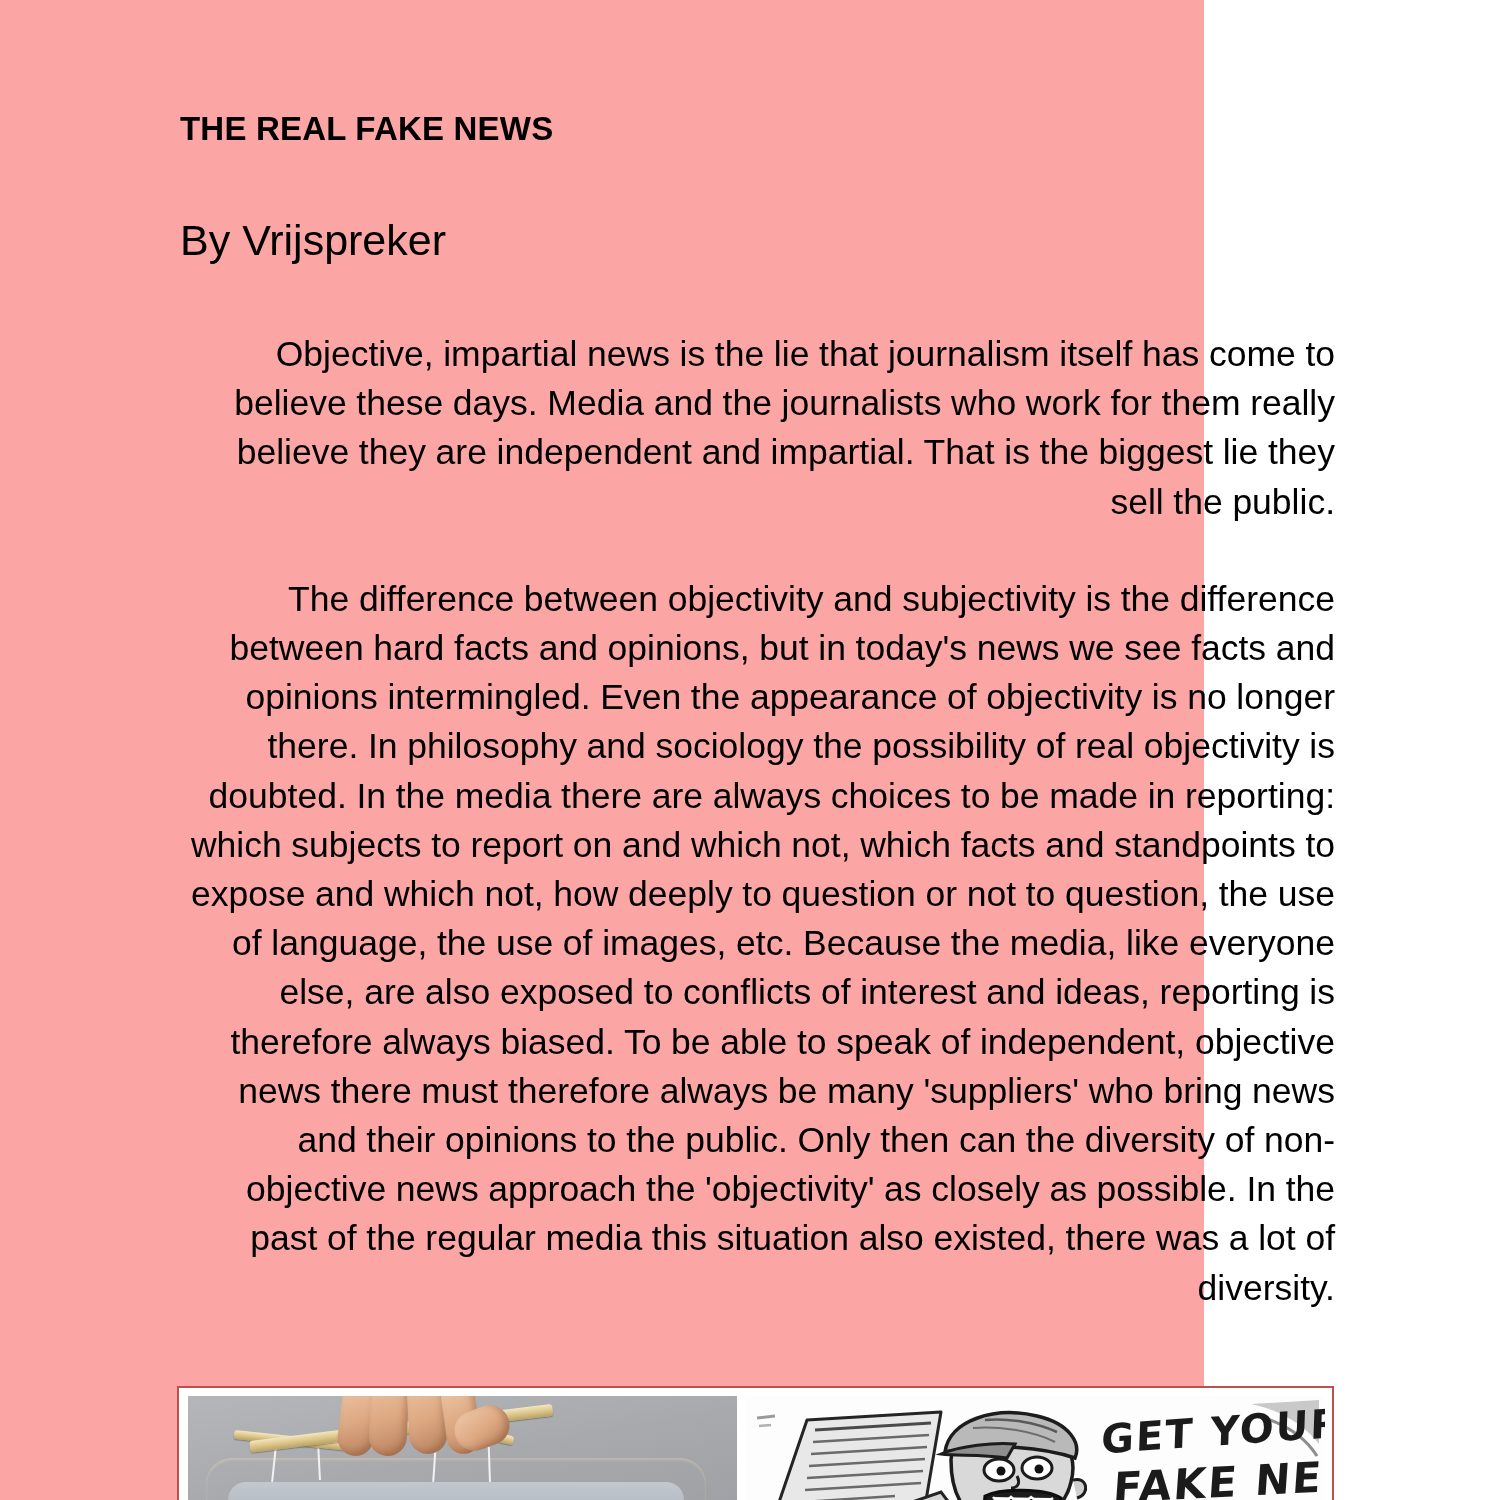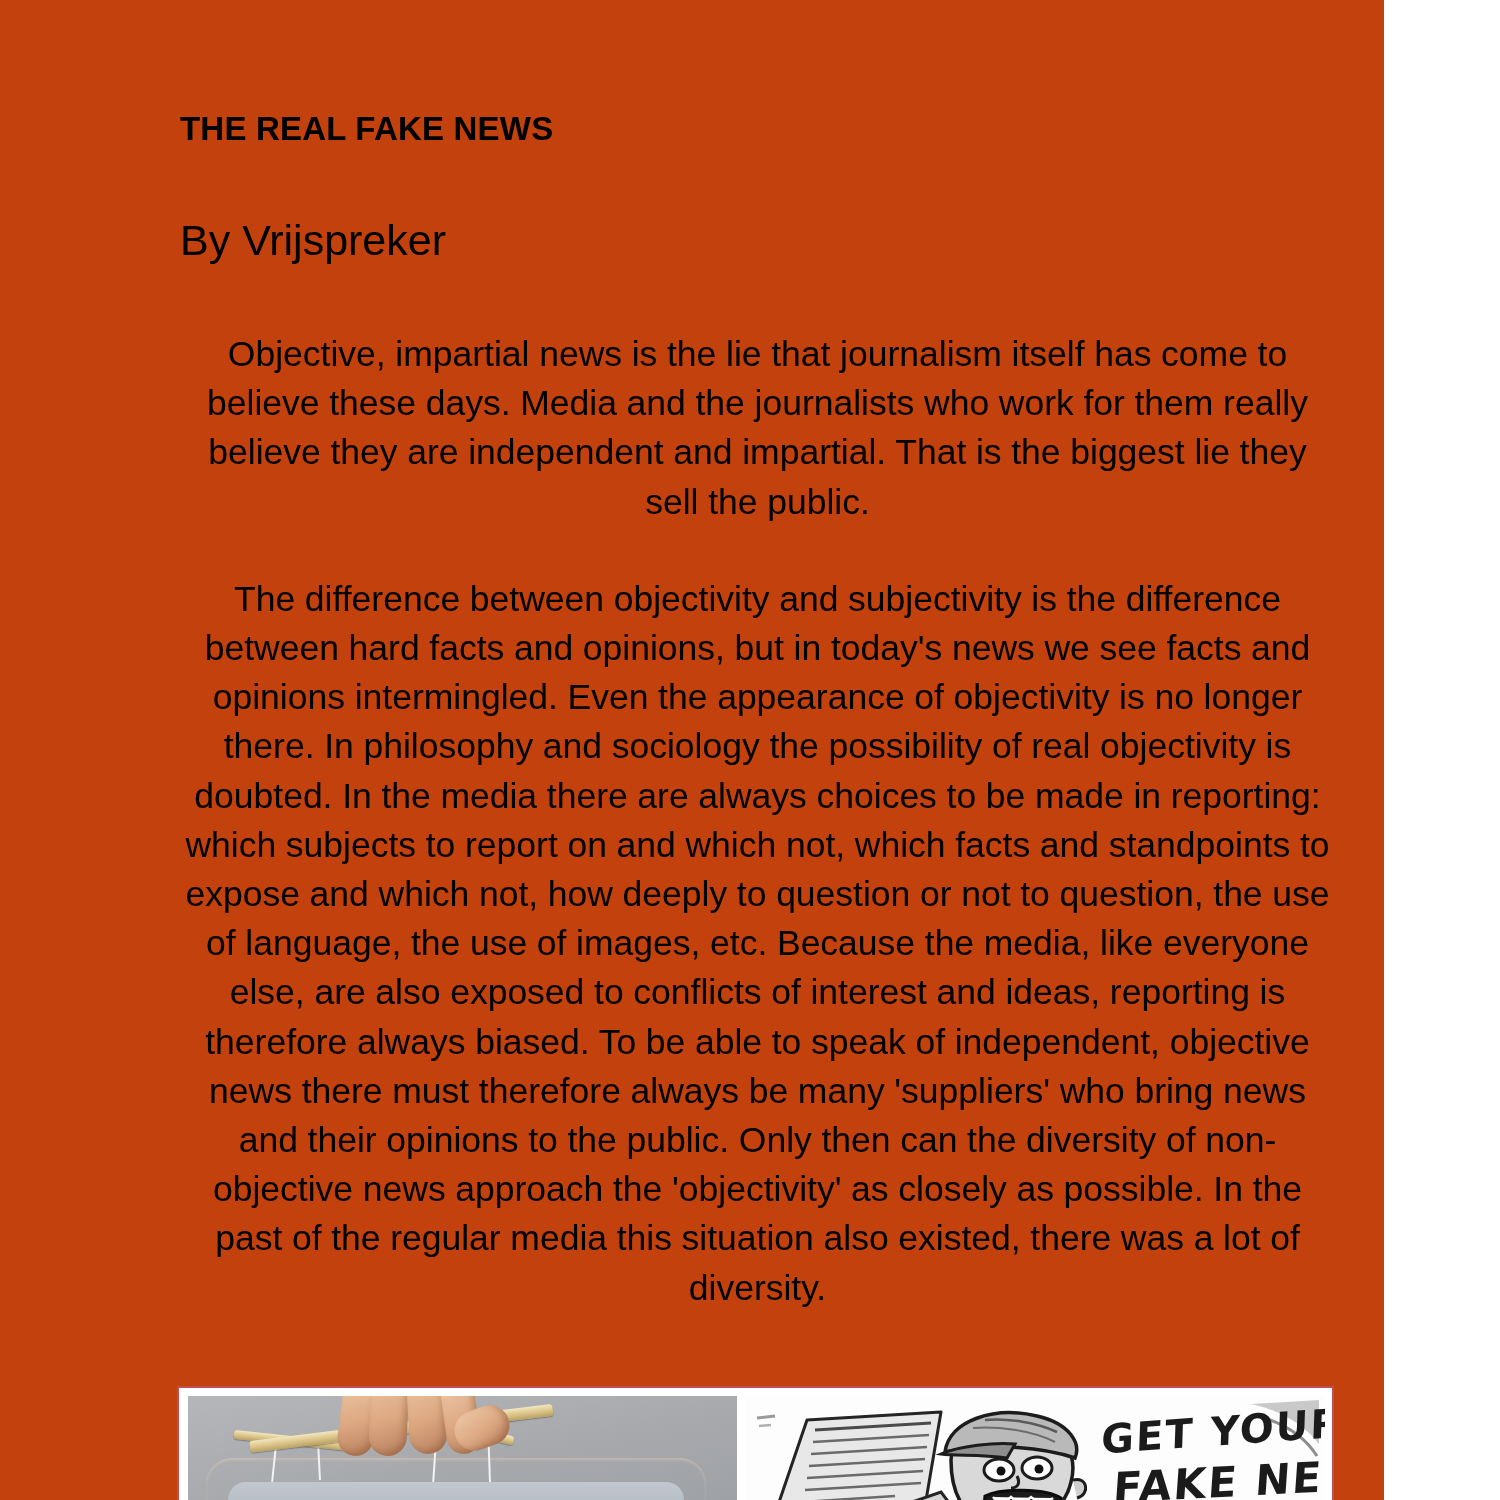--- a/index.html
+++ b/index.html
@@ -11,23 +11,23 @@
     width: 1500px;
     height: 1500px;
     overflow: hidden;
     font-family: "Liberation Sans", "DejaVu Sans", sans-serif;
     color: #000000;
     -webkit-font-smoothing: antialiased;
   }
 
   .page {
     position: relative;
-    width: 1384px;
+    width: 1204px;
     height: 1500px;
-    background: #c2410c;
+    background: #fca5a5;
     box-sizing: border-box;
     padding: 1px;
   }
 
   .content {
     position: absolute;
     left: 180px;
     top: 0;
     width: 1155px;
   }
@@ -50,21 +50,21 @@
     padding-top: 74px;
     color: #000;
   }
 
   .body-para {
     font-size: 35.5px;
     font-weight: normal;
     line-height: 49.2px;
     margin: 0;
     color: #000;
-    text-align: center;
+    text-align: right;
     word-spacing: -0.2px;
   }
 
   .para-1 { padding-top: 68px; }
   .para-2 { padding-top: 48px; }
 
   
   .figure-block {
     position: absolute;
     left: 177px;

